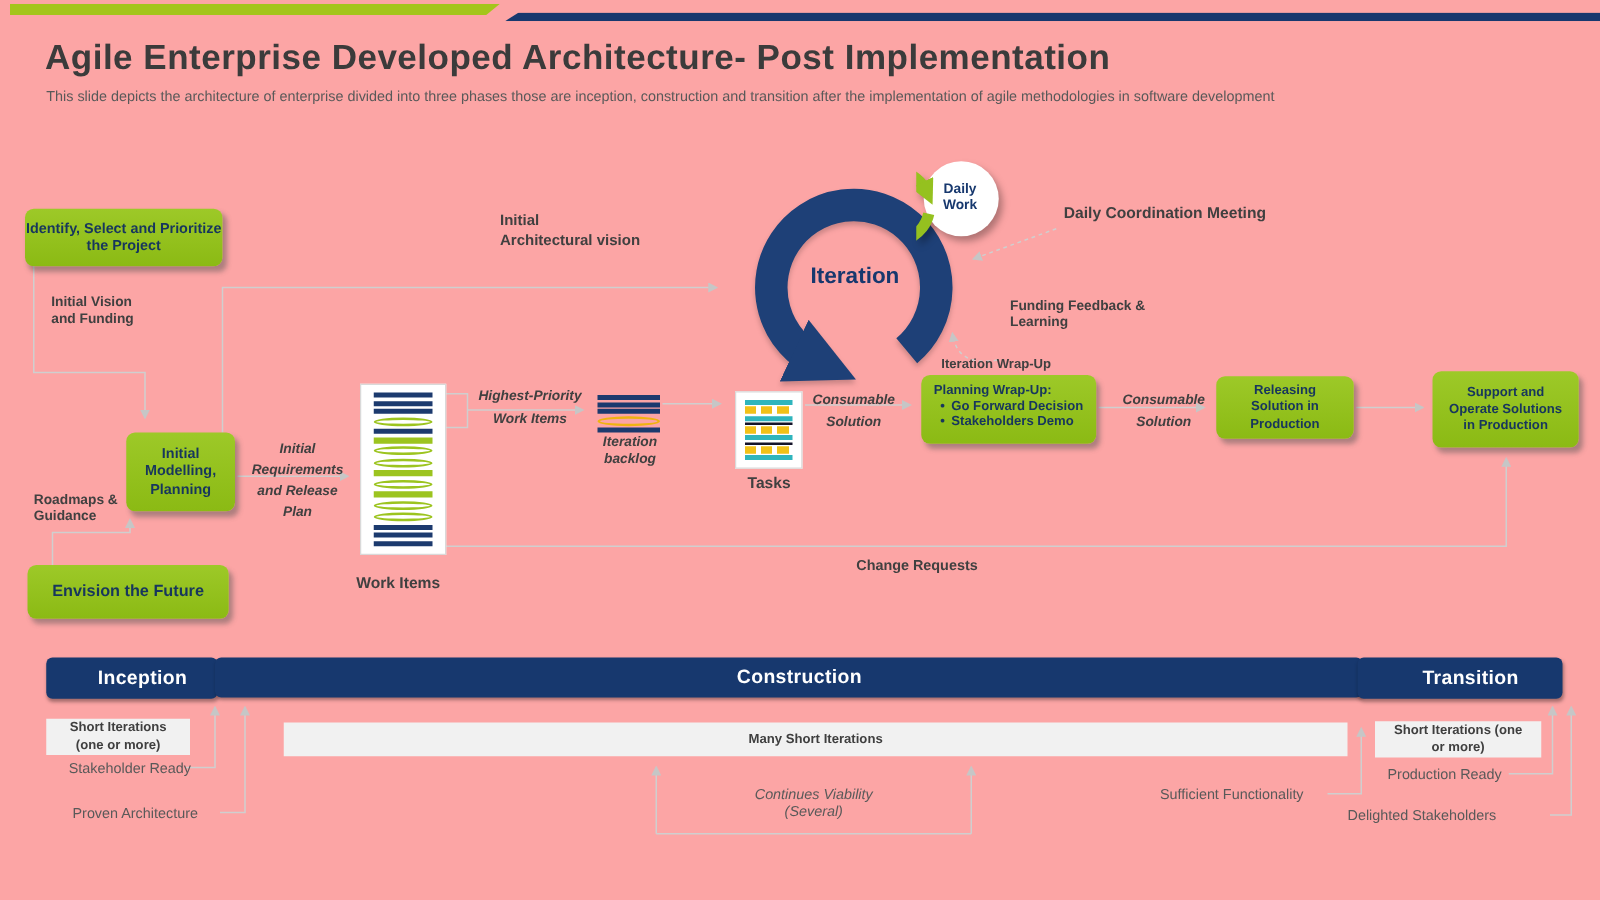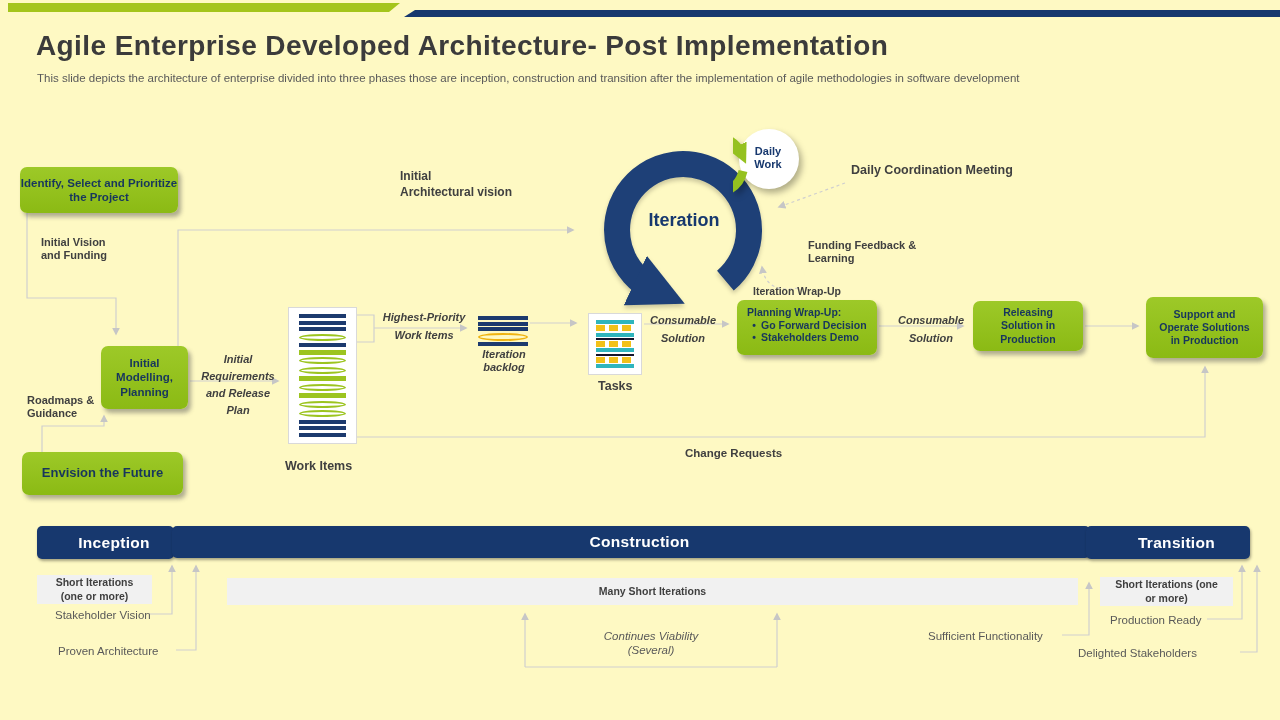--- a/index.html
+++ b/index.html
@@ -1,16 +1,16 @@
 <!DOCTYPE html>
 <html><head>
 <meta charset="utf-8">
 <style>
   html,body{margin:0;padding:0;background:#fff;}
-  #slide{position:relative;width:1280px;height:720px;background:#fef9c3;overflow:hidden;
+  #slide{position:relative;width:1280px;height:720px;background:#fca5a5;overflow:hidden;
          font-family:"Liberation Sans",sans-serif;}
   .abs{position:absolute;}
   .lbl{font-weight:bold;color:#404040;font-size:11px;line-height:1.2;white-space:pre-line;}
   .lbl-gray{color:#595959;font-size:11.5px;line-height:1.2;white-space:pre-line;}
   .ctr{text-align:center;font-style:italic;}
   .gbox{background:linear-gradient(180deg,#9dc928 0%,#8bba14 100%);border-radius:7px;
         color:#17365d;font-weight:bold;display:flex;align-items:center;justify-content:center;
         text-align:center;box-shadow:3px 4px 4px rgba(80,80,80,.45);line-height:1.25;}
   .phase-bar{background:#17386e;border-radius:5px;color:#fff;font-weight:bold;
         display:flex;align-items:center;justify-content:center;font-size:15.5px;
@@ -188,21 +188,21 @@
   <div class="abs phase-bar" style="left:37px;top:526px;width:120px;height:33px;">Inception</div>
   <div class="abs phase-bar" style="left:172px;top:526px;width:901px;height:32px;">Construction</div>
   <div class="abs phase-bar" style="left:1086px;top:526px;width:147px;height:33px;">Transition</div>
 
   <div class="abs gray-box" style="left:37px;top:575px;width:115px;height:29px;">Short Iterations
 (one or more)</div>
   <div class="abs gray-box" style="left:227px;top:578px;width:851px;height:27px;">Many Short Iterations</div>
   <div class="abs gray-box" style="left:1100px;top:577px;width:133px;height:29px;text-align:center;">Short Iterations (one
 or more)</div>
 
-  <div class="abs lbl-gray" style="left:55px;top:609px;">Stakeholder Vision</div>
+  <div class="abs lbl-gray" style="left:55px;top:609px;">Stakeholder Ready</div>
   <div class="abs lbl-gray" style="left:58px;top:645px;">Proven  Architecture</div>
   <div class="abs lbl-gray ctr" style="left:566px;top:630px;width:170px;">Continues Viability
 (Several)</div>
   <div class="abs lbl-gray" style="left:928px;top:630px;">Sufficient  Functionality</div>
   <div class="abs lbl-gray" style="left:1110px;top:614px;">Production  Ready</div>
   <div class="abs lbl-gray" style="left:1078px;top:647px;">Delighted  Stakeholders</div>
 
 </div>
 
 </body></html>

